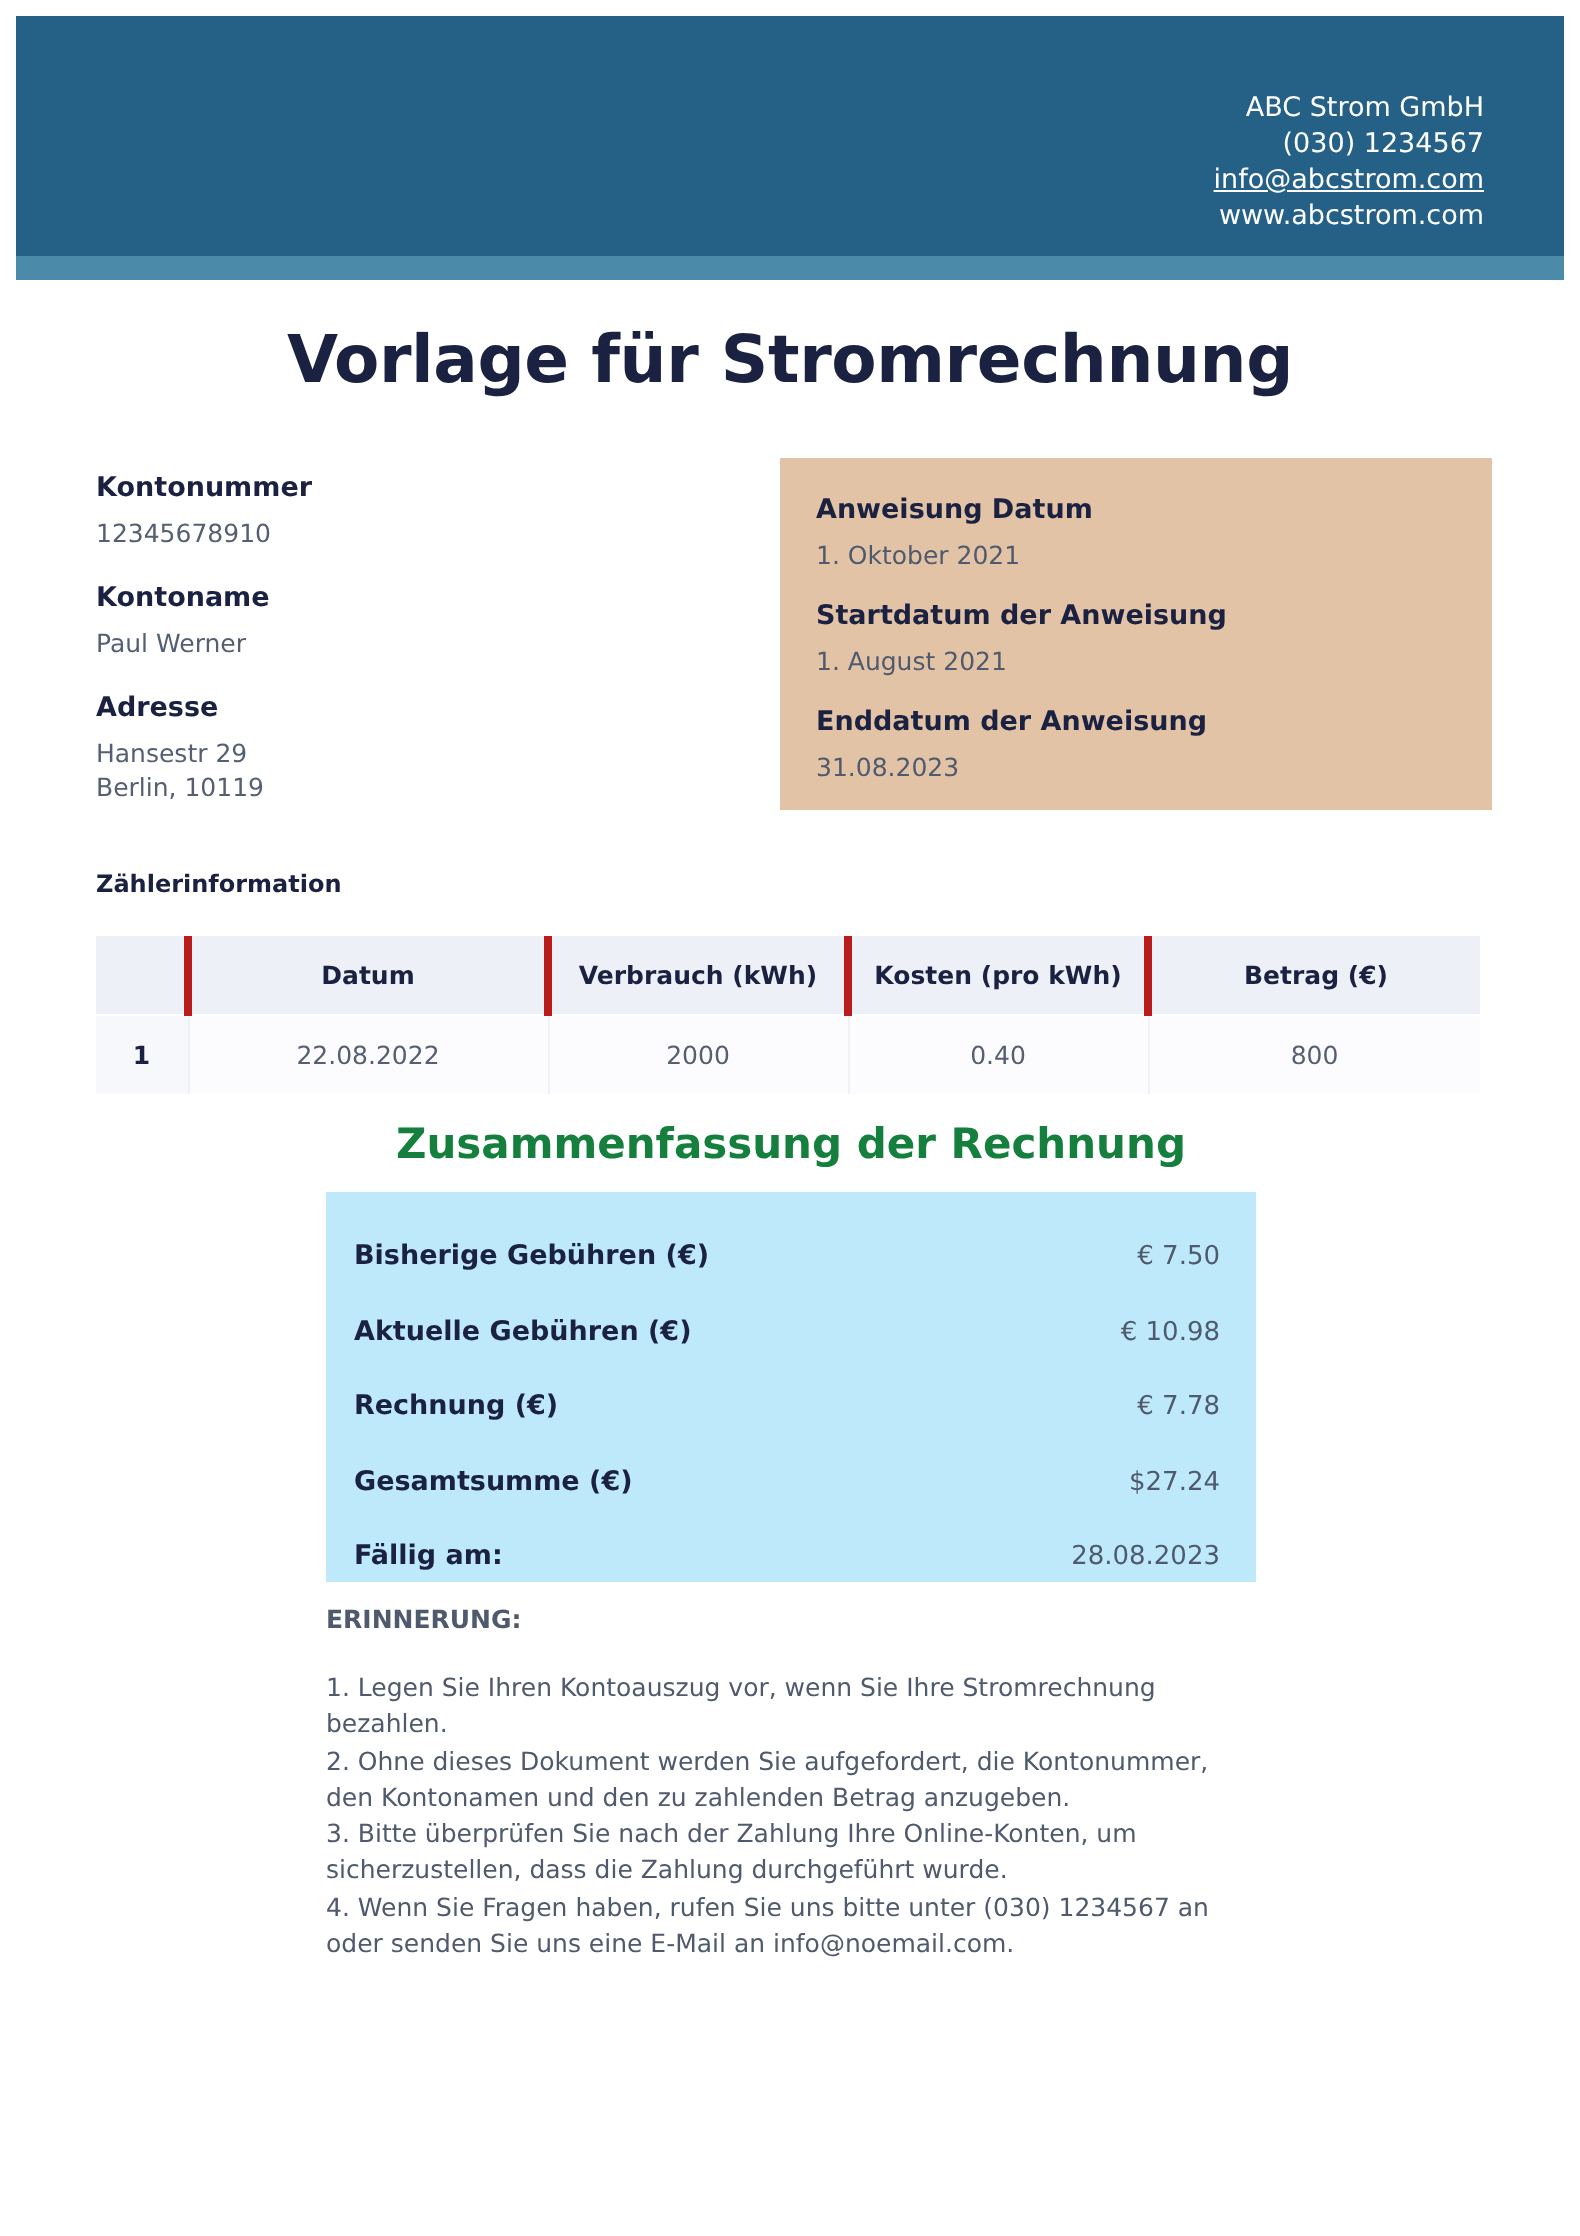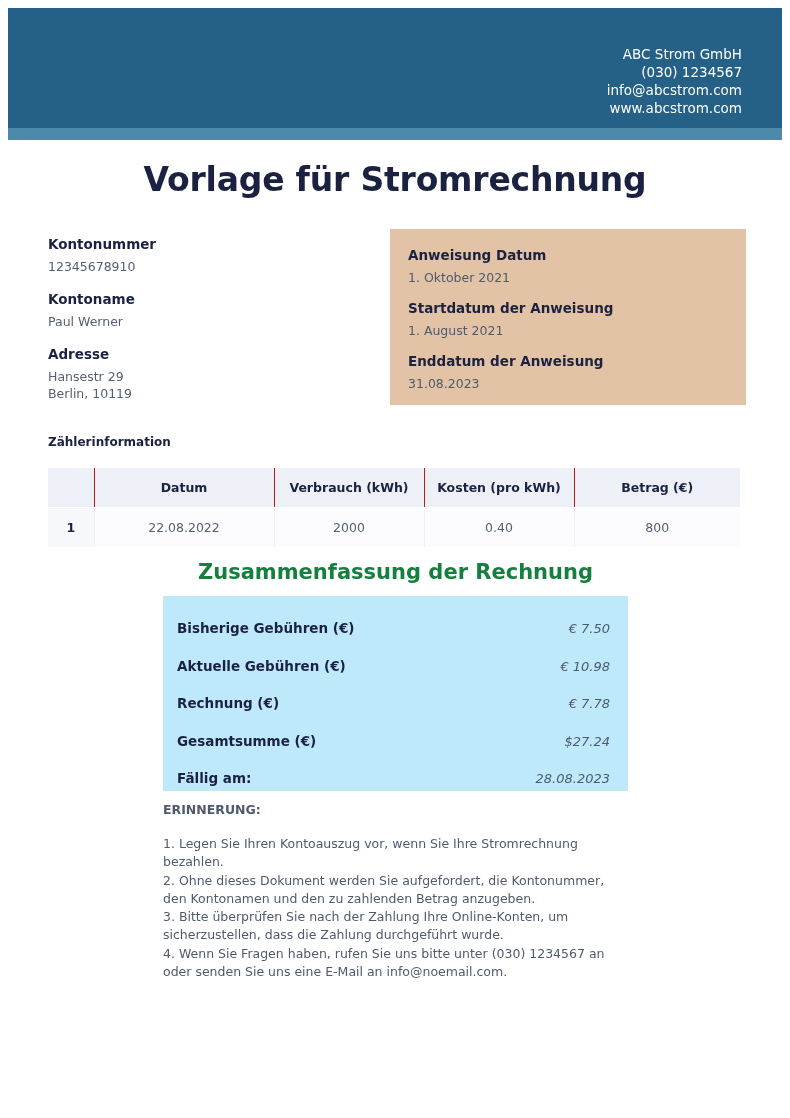--- a/index.html
+++ b/index.html
@@ -56,20 +56,21 @@
     text-align: right;
     color: #ffffff;
     line-height: 1.33;
   }
   .company-block .line {
     font-size: 13.5px;
     color: #ffffff;
     white-space: nowrap;
   }
   .company-block .email {
+    text-decoration: underline;
     color: #ffffff;
   }
 
   
   .doc-title {
     position: absolute;
     left: 0;
     top: 160px;
     width: 790px;
     text-align: center;
@@ -131,21 +132,21 @@
     border-collapse: collapse;
     table-layout: fixed;
   }
   .meter-table th {
     background: #eef0f8;
     font-size: 12.5px;
     font-weight: bold;
     color: #1b2141;
     padding: 12px 4px;
     text-align: center;
-    border-right: 1px solid #b91c1c;
+    border-right: 4px solid #b91c1c;
     border-bottom: 1px solid #ffffff;
   }
   .meter-table th:last-child { border-right: none; }
   .meter-table td {
     background: #fcfcfe;
     font-size: 12.5px;
     color: #555f72;
     padding: 12px 4px;
     text-align: center;
     border-right: 1px solid #f0f1f7;
@@ -190,21 +191,20 @@
     height: 37.5px;
   }
   .summary-label {
     font-size: 13.5px;
     font-weight: bold;
     color: #1b2141;
   }
   .summary-value {
     font-size: 13px;
     color: #4f5a6d;
-    font-style: italic;
   }
 
   
   .reminder-title {
     position: absolute;
     left: 163px;
     top: 802px;
     font-size: 12.5px;
     font-weight: bold;
     color: #4f5a6d;

